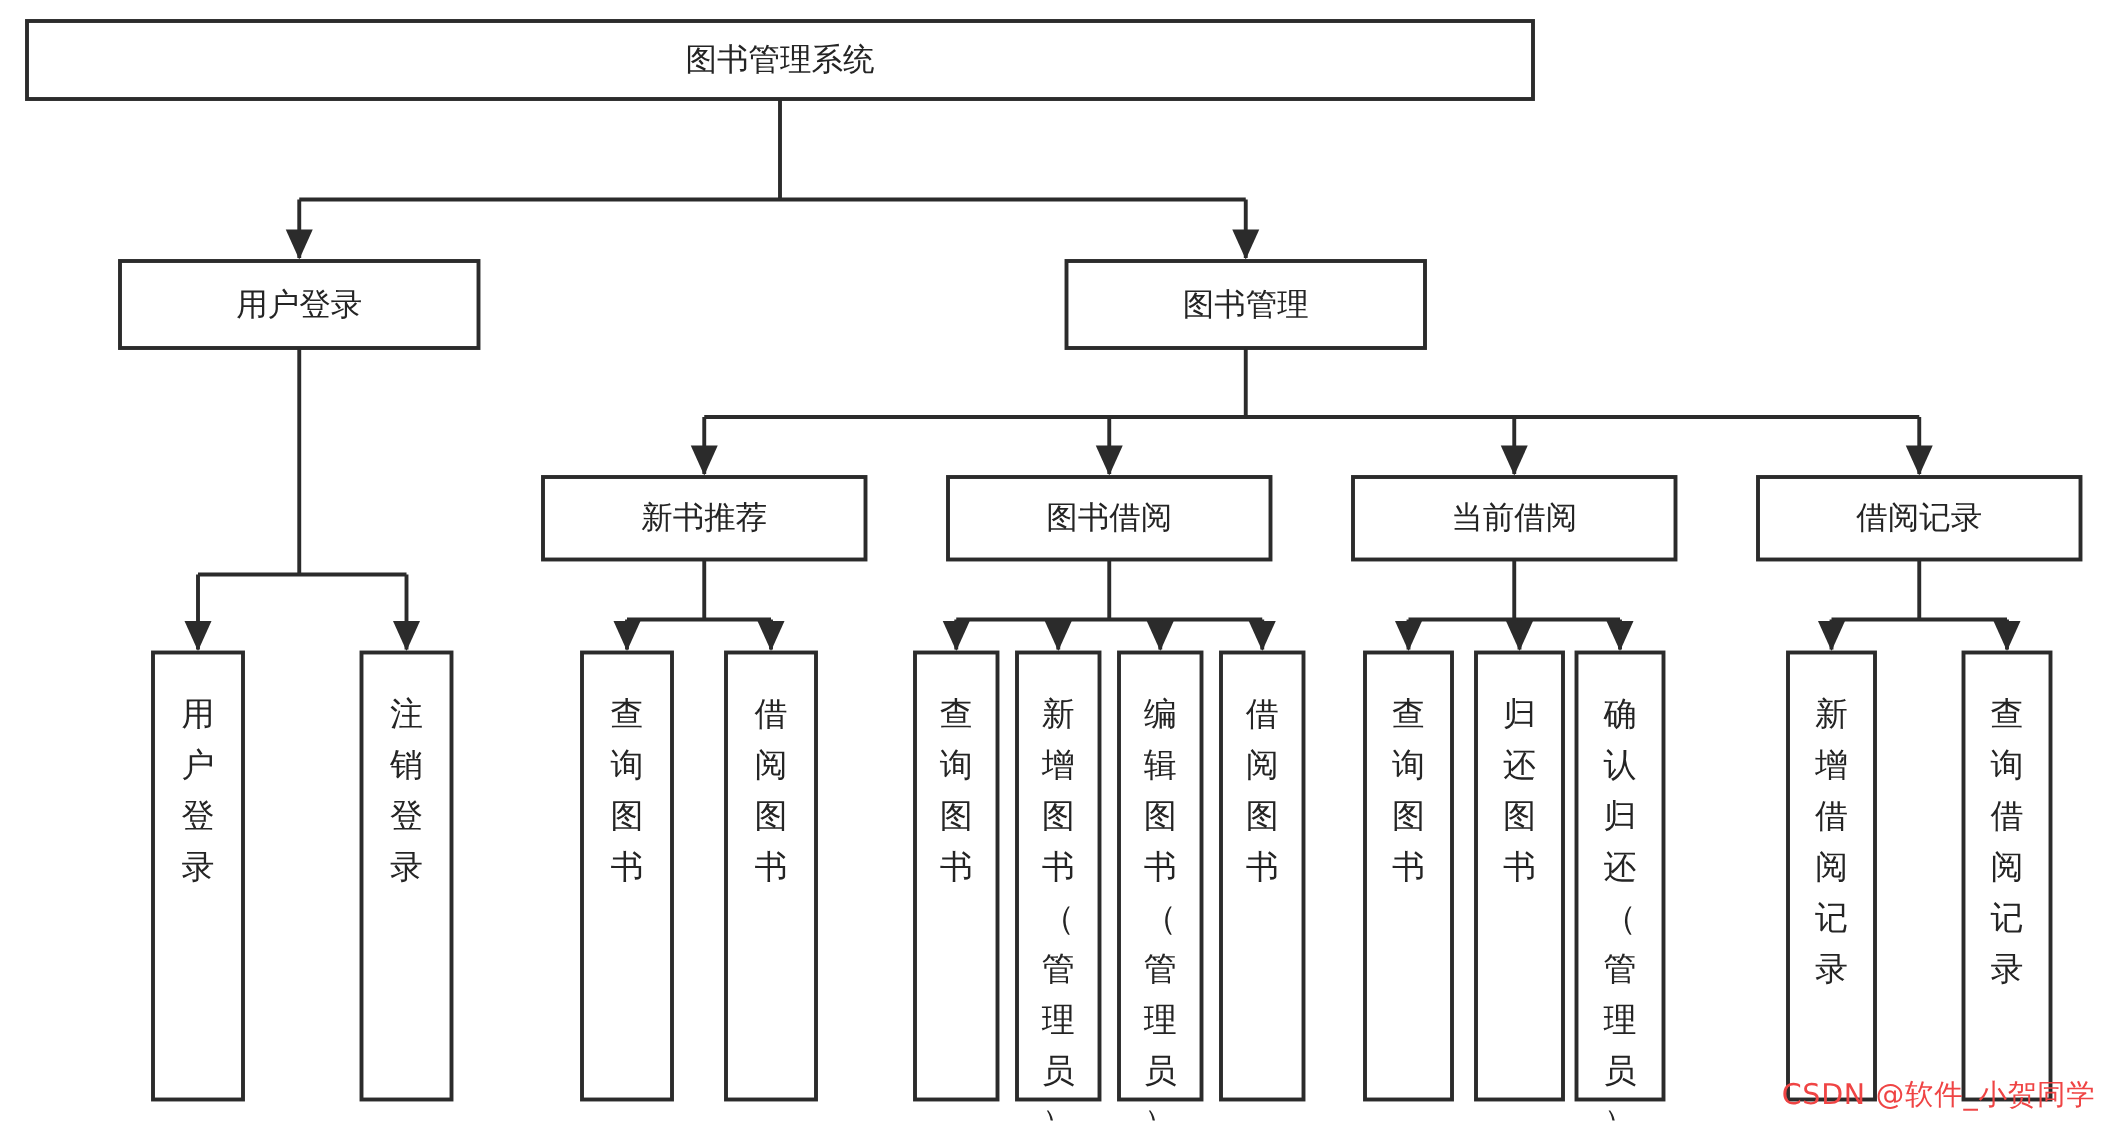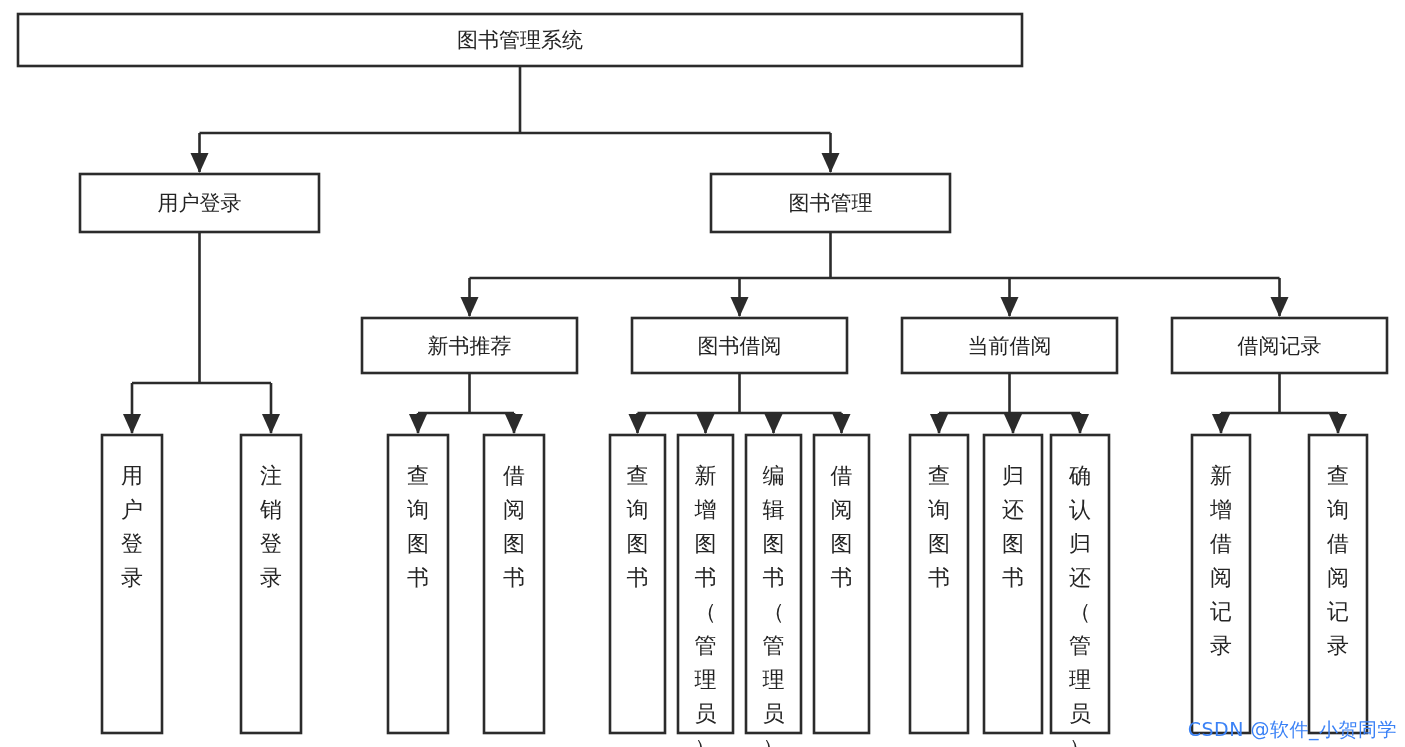--- a/index.html
+++ b/index.html
@@ -49,21 +49,21 @@
   .arrow-head {
     fill: #2b2b2b;
     stroke: none;
   }
   .watermark-text {
     position: absolute;
     right: 8px;
     bottom: 4px;
     font-family: "DejaVu Sans", "Liberation Sans", sans-serif;
     font-size: 19px;
-    color: #3b82f6;
+    color: #ef4444;
     white-space: nowrap;
     letter-spacing: 0.5px;
     pointer-events: none;
   }
 </style>
 </head>
 <body>
 
 <div id="diagram-root">
   <svg id="diagram-svg" width="1405" height="747" viewBox="0 0 1405 747" xmlns="http://www.w3.org/2000/svg">

